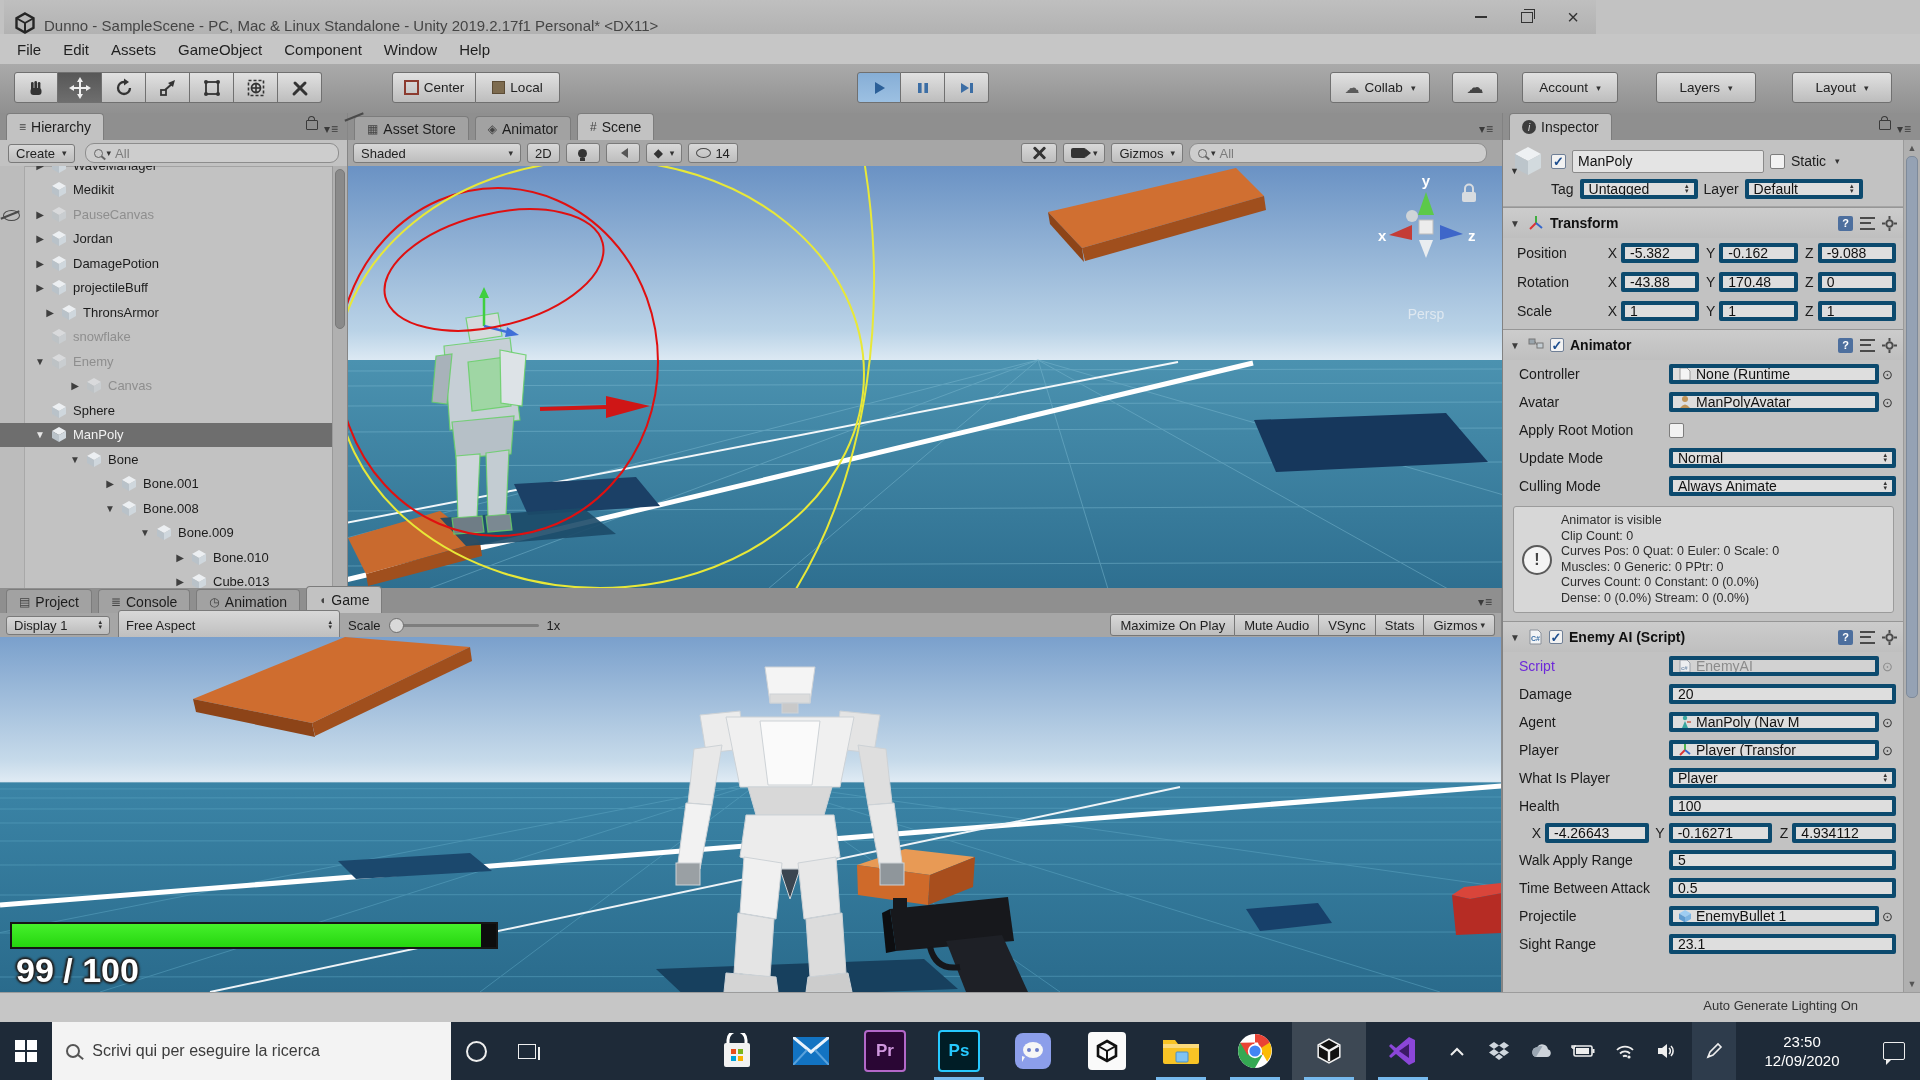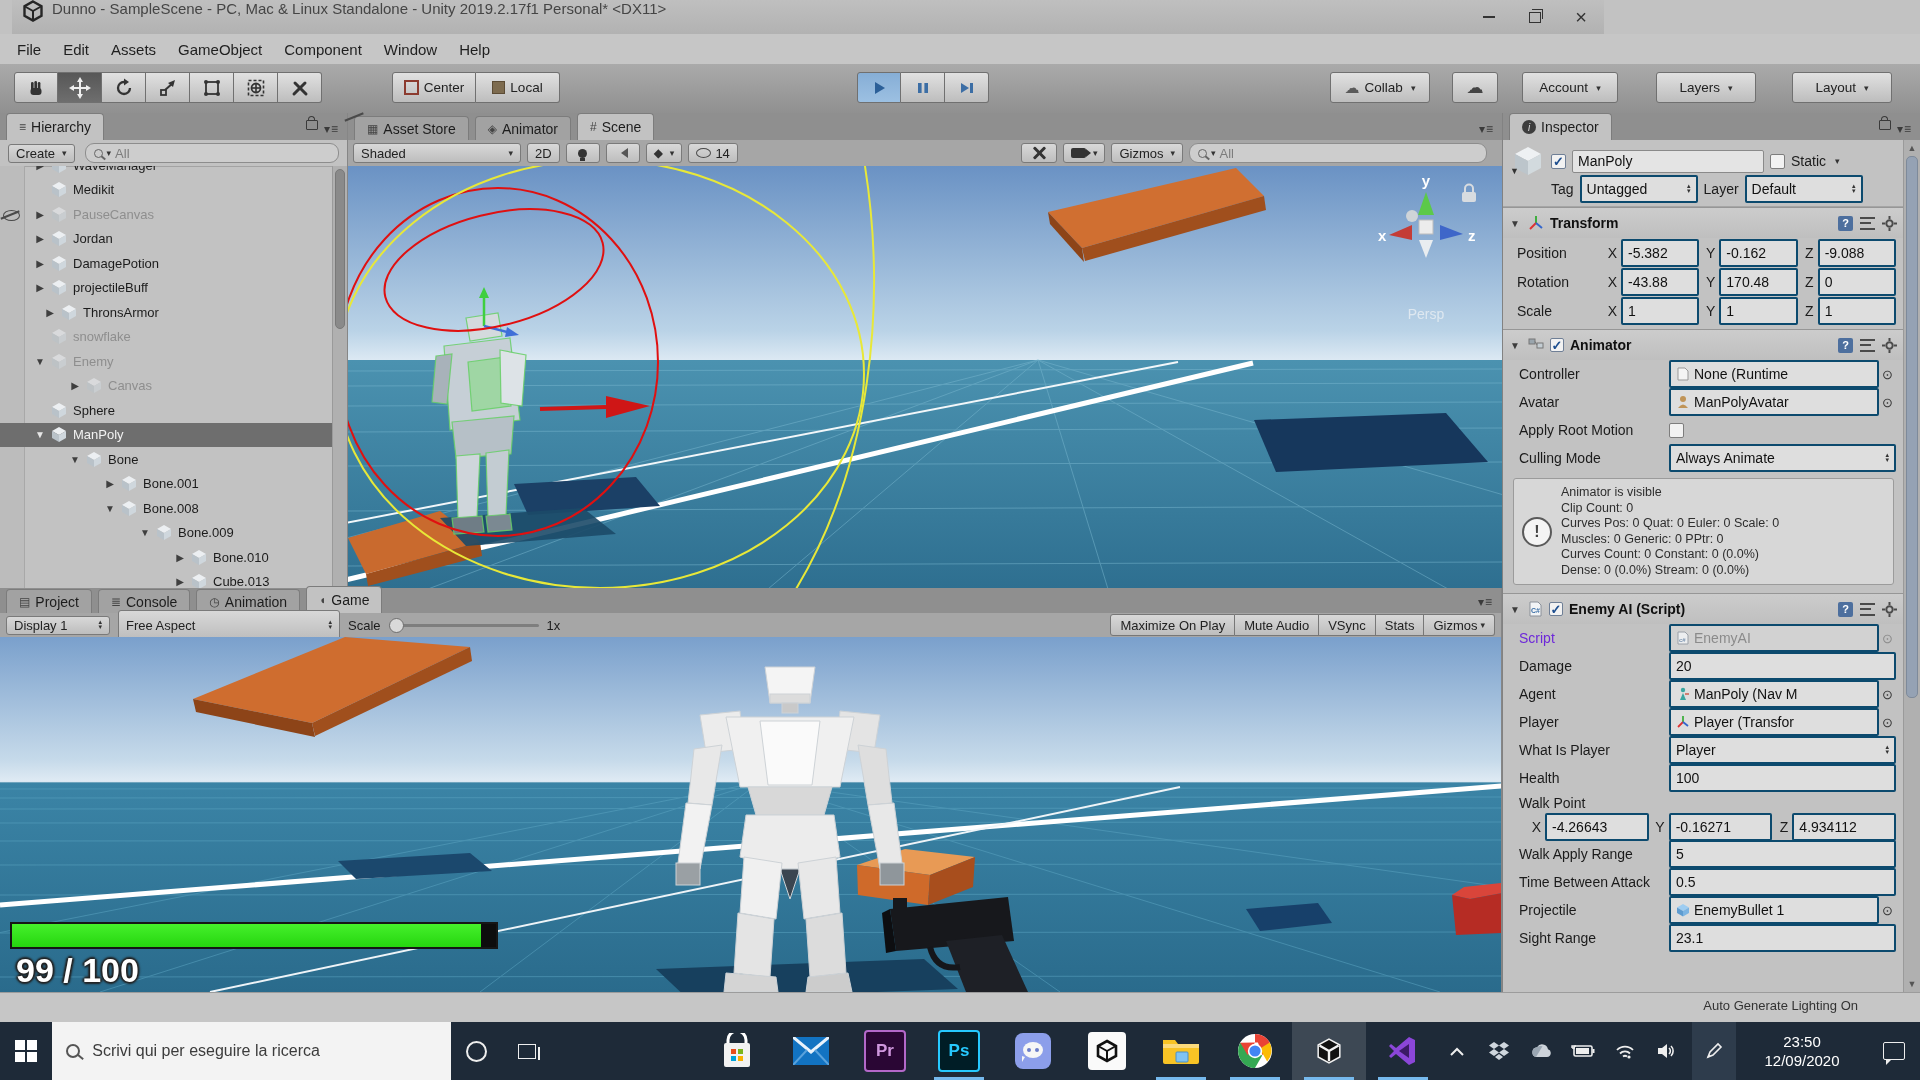--- a/index.html
+++ b/index.html
@@ -1,20 +1,20 @@
 <!DOCTYPE html>
 <html><head>
 <meta charset="utf-8">
 <style>
   html,body{margin:0;padding:0}
   body{position:relative;width:1920px;height:1080px;overflow:hidden;background:#c2c2c2;
        font-family:"Liberation Sans",sans-serif;color:#1c1c1c;-webkit-font-smoothing:antialiased}
   
-  .titlebar{position:absolute;left:12px;top:0;width:1592px;height:34px;
-    background:linear-gradient(#bfbfbf,#b2b2b2);display:flex;align-items:flex-start;font-size:15px;color:#454545}
+  .titlebar{position:absolute;left:4px;top:0;width:1592px;height:34px;
+    background:linear-gradient(#bfbfbf,#b2b2b2);display:flex;align-items:flex-end;font-size:15px;color:#454545}
   .uicon{width:22px;height:22px;margin:0 8px 0 10px;flex:none}
   .wctrl{margin-left:auto;display:flex;height:100%}
   .wbtn{width:46px;display:flex;align-items:center;justify-content:center;color:#333;font-size:16px}
   .minbar{width:12px;height:2px;background:#333}
   .restoresq{width:10px;height:9px;border:1.5px solid #333;position:relative}
   .restoresq::before{content:"";position:absolute;left:2px;top:-4px;width:10px;height:9px;border:1.5px solid #333;border-bottom:none;border-left:none}
   
   .menubar{position:absolute;left:0;top:34px;width:1920px;height:30px;background:#c6c6c6;
     border-bottom:1px solid #9a9a9a;display:flex;align-items:center;font-size:15px;color:#1f1f1f;padding-left:6px}
   .mitem{padding:0 11px}
@@ -101,21 +101,21 @@
   .iscroll .arrowglyph{position:absolute;left:0;width:100%;text-align:center;font-size:9px;color:#555}
   .ithumb{position:absolute;left:2px;right:2px;top:16px;height:540px;background:#95a2b4;border:1px solid #7e8a9a;border-radius:5px}
   .insp-header{padding:6px 8px 4px 8px;border-bottom:1px solid #a5a5a5}
   .ihrow{display:flex;align-items:center;gap:6px;height:30px}
   .bigcube{width:34px;height:32px;flex:none;position:relative}
   .foldcorner{position:absolute;left:-1px;bottom:1px;font-size:9px;color:#333}
   .chk{width:15px;height:15px;background:#f2f2f2;border:1px solid #6f7f96;border-radius:2px;display:flex;align-items:center;justify-content:center;
     font-size:13px;font-weight:bold;color:#1d4e8f;flex:none;box-sizing:border-box}
   .chk.empty{color:transparent;border-color:#7d7d7d}
   .namefield{flex:1;height:21px;background:#e4e4e4;border:1px solid #8a8a8a;border-radius:2px;display:flex;align-items:center;padding:0 5px;font-size:14px;color:#111}
-  .ifield{flex:1;height:28px;background:#dedede;border:2px solid #0c4a6e;border-radius:2px;display:flex;align-items:center;
+  .ifield{flex:1;height:20px;background:#dedede;border:4px solid #0c4a6e;border-radius:2px;display:flex;align-items:center;
     padding:0 5px;color:#111;box-sizing:border-box;overflow:hidden;white-space:nowrap}
   .ifield.disabled{color:#8b8b8b;background:#d2d2d2}
   .enumarr{margin-left:auto;display:flex;flex-direction:column;font-size:7px;line-height:4.6px;color:#333;padding-left:4px}
   .picker{width:17px;text-align:center;color:#333;font-size:13px;flex:none}
   .chead{height:30px;display:flex;align-items:center;gap:6px;padding:0 7px;border-top:1px solid #969696;
     background:linear-gradient(#cccccc,#bfbfbf);font-weight:bold;font-size:14px;color:#101010}
   .fold{font-size:10px;color:#3c3c3c;width:12px}
   .chead-icons{margin-left:auto;display:flex;align-items:center;gap:7px}
   .helpico{width:15px;height:15px;border-radius:2px;background:#4d6f9e;color:#fff;font-size:11px;font-weight:bold;display:flex;align-items:center;justify-content:center}
   .presetico{width:15px;height:13px;display:flex;flex-direction:column;justify-content:space-between}
@@ -959,20 +959,30 @@
           </svg>
         <span>ManPolyAvatar</span>
       </div>
       <span class="picker">⊙</span>
     </div>
     <div class="irow">
       <span class="ilabel">Apply Root Motion</span>
       <span class="chk empty">✓</span>
     </div>
     <div class="irow">
+      <span class="ilabel">Update Mode</span>
+      <div class="ifield">
+        <span>Normal</span>
+        <span class="enumarr">
+            <span>▴</span>
+            <span>▾</span>
+          </span>
+      </div>
+    </div>
+    <div class="irow">
       <span class="ilabel">Culling Mode</span>
       <div class="ifield">
         <span>Always Animate</span>
         <span class="enumarr">
             <span>▴</span>
             <span>▾</span>
           </span>
       </div>
     </div>
     <div class="infobox">
@@ -1059,23 +1069,20 @@
         <span class="enumarr">
             <span>▴</span>
             <span>▾</span>
           </span>
       </div>
     </div>
     <div class="irow">
       <span class="ilabel">Health</span>
       <div class="ifield">100</div>
     </div>
-    <div class="irow" style="height:22px">
-      <span class="ilabel">Walk Point</span>
-    </div>
     <div class="trow" style="height:26px;padding-left:22px">
       <span class="axl">X</span>
       <div class="ifield">-4.26643</div>
       <span class="axl">Y</span>
       <div class="ifield">-0.16271</div>
       <span class="axl">Z</span>
       <div class="ifield">4.934112</div>
     </div>
     <div class="irow">
       <span class="ilabel">Walk Apply Range</span>

